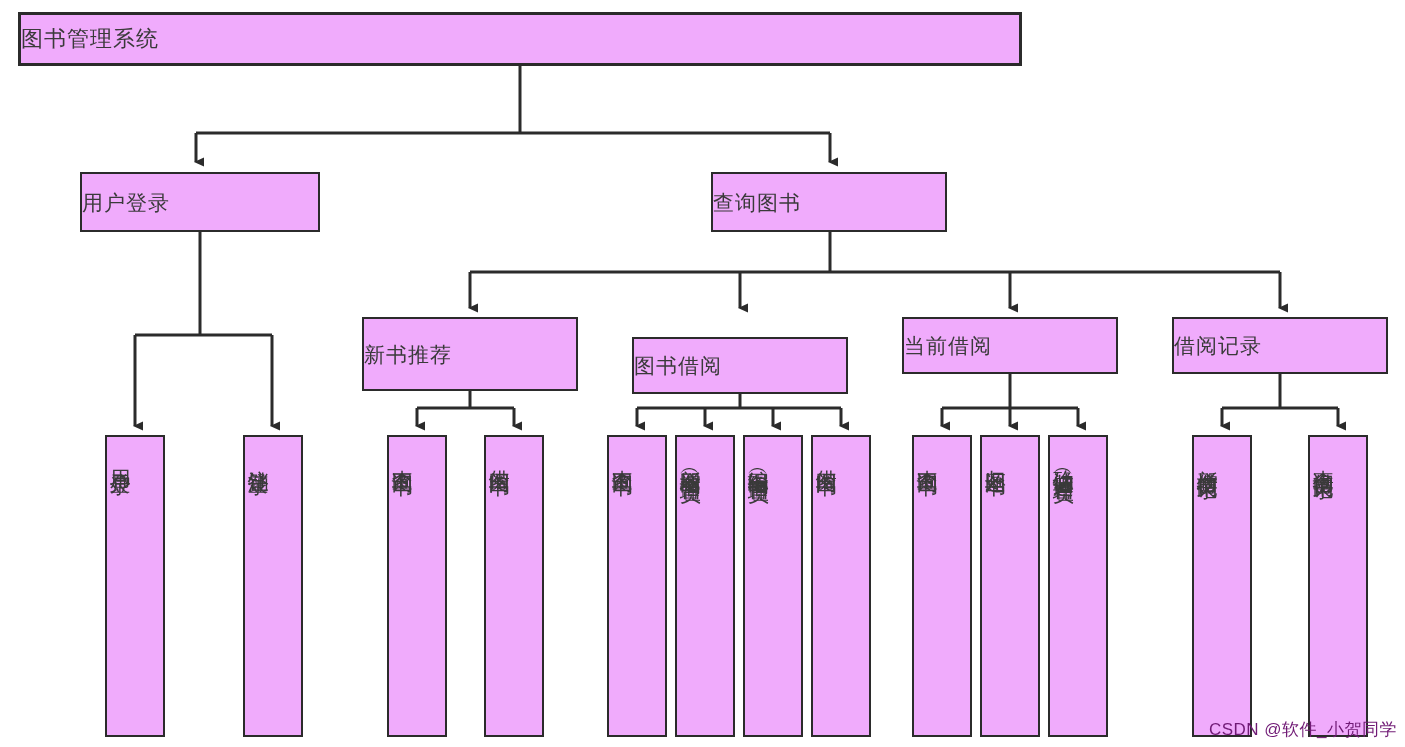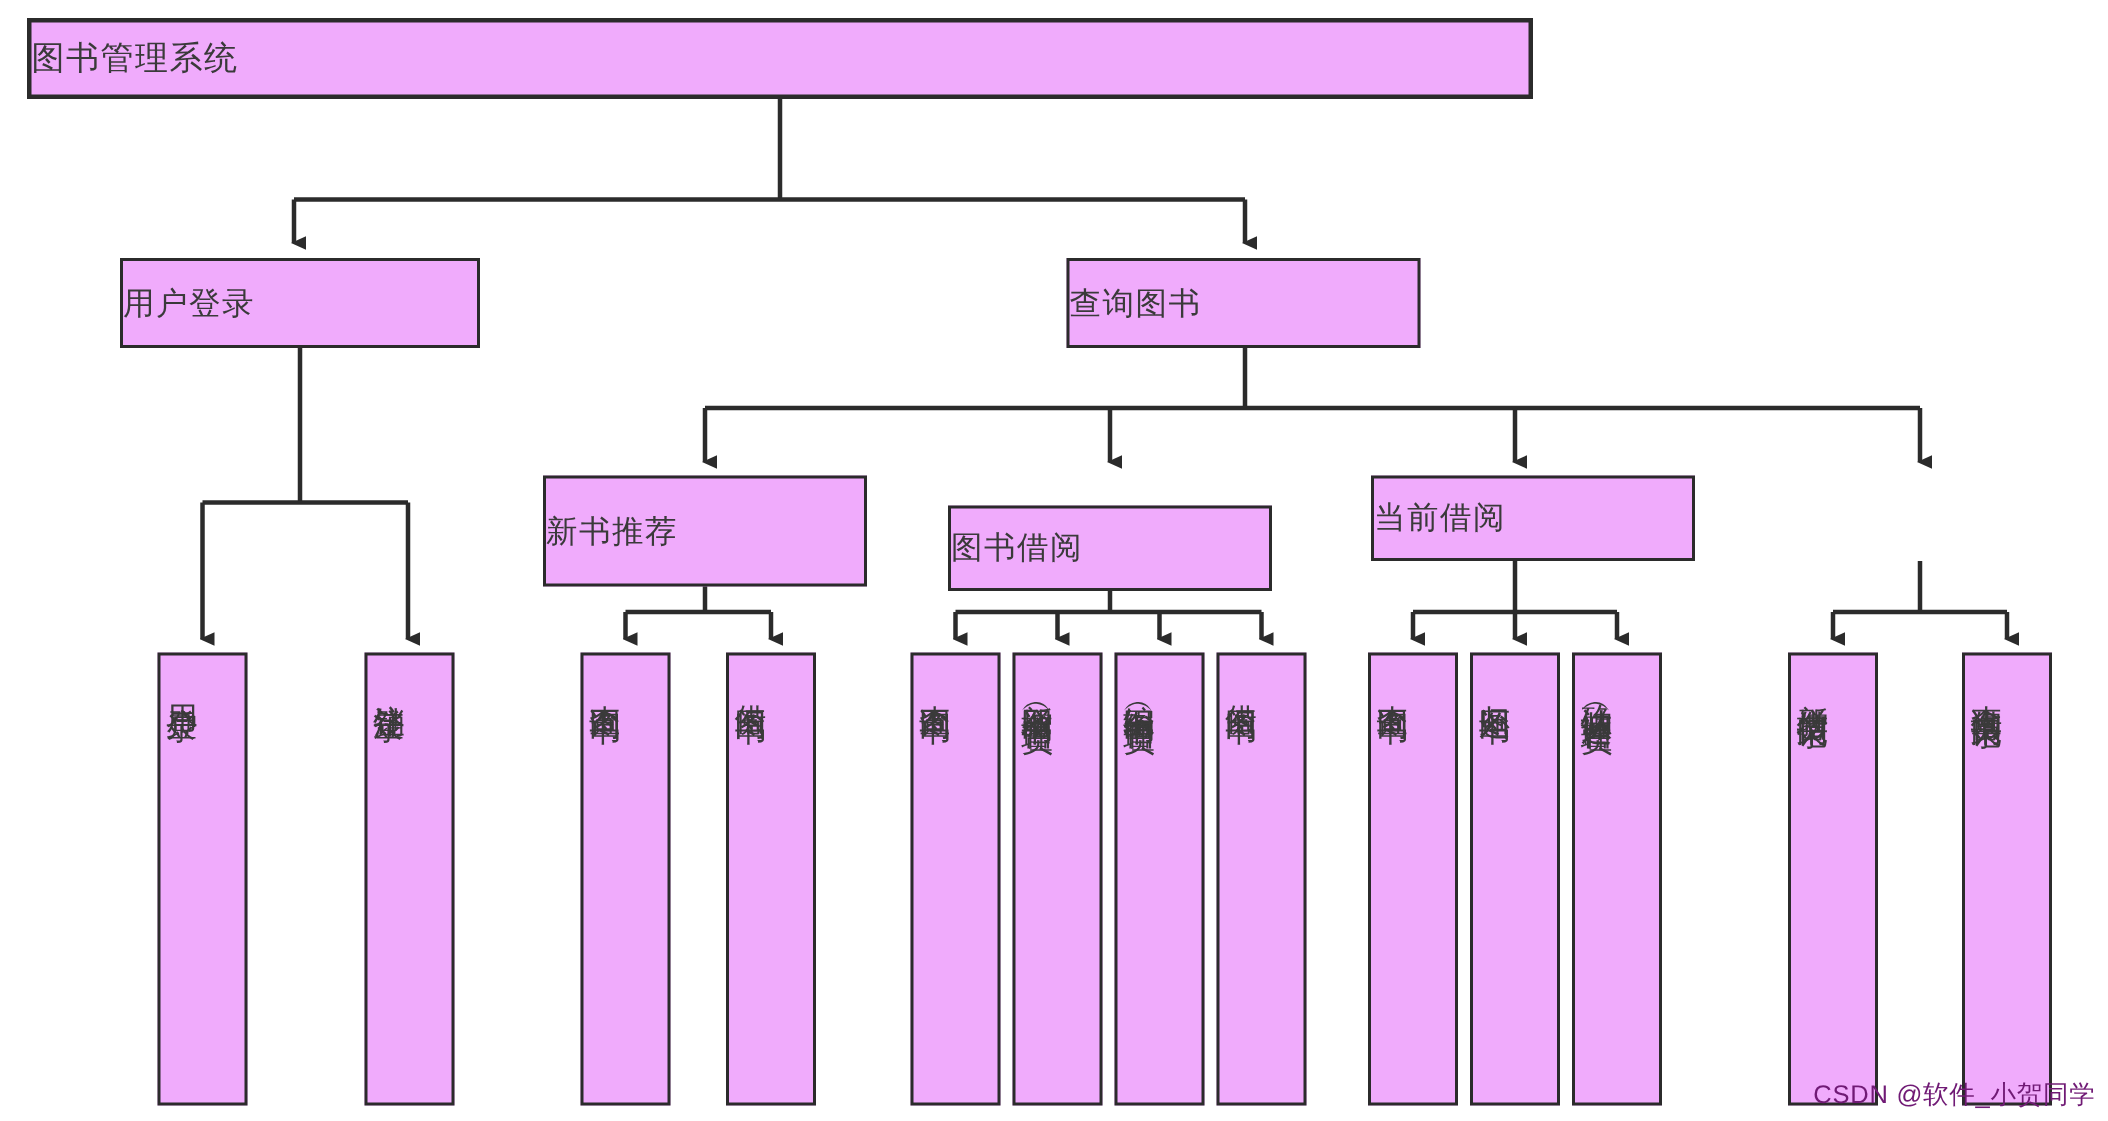--- a/index.html
+++ b/index.html
@@ -90,22 +90,25 @@
   <div class="node h" style="left:711px;top:172px;width:236px;height:60px;">
     <span class="lbl">查询图书</span>
   </div>
 
   <div class="node h" style="left:362px;top:317px;width:216px;height:74px;">
     <span class="lbl">新书推荐</span>
   </div>
   <div class="node h" style="left:632px;top:317px;width:216px;height:57px;margin-top:20px;">
     <span class="lbl">图书借阅</span>
   </div>
-  <div class="node h" style="left:902px;top:317px;width:216px;height:57px;margin-left:12px;">
+  <div class="node h" style="left:902px;top:317px;width:216px;height:57px;">
     <span class="lbl">当前借阅</span>
+  </div>
+  <div class="node h" style="left:1172px;top:317px;width:216px;height:57px;">
+    <span class="lbl">借阅记录</span>
   </div>
 
   <div class="node v" style="left:105px;top:435px;width:60px;height:302px;">
     <span class="lbl">用户登录</span>
   </div>
   <div class="node v" style="left:243px;top:435px;width:60px;height:302px;">
     <span class="lbl">注销登录</span>
   </div>
 
   <div class="node v" style="left:387px;top:435px;width:60px;height:302px;">

